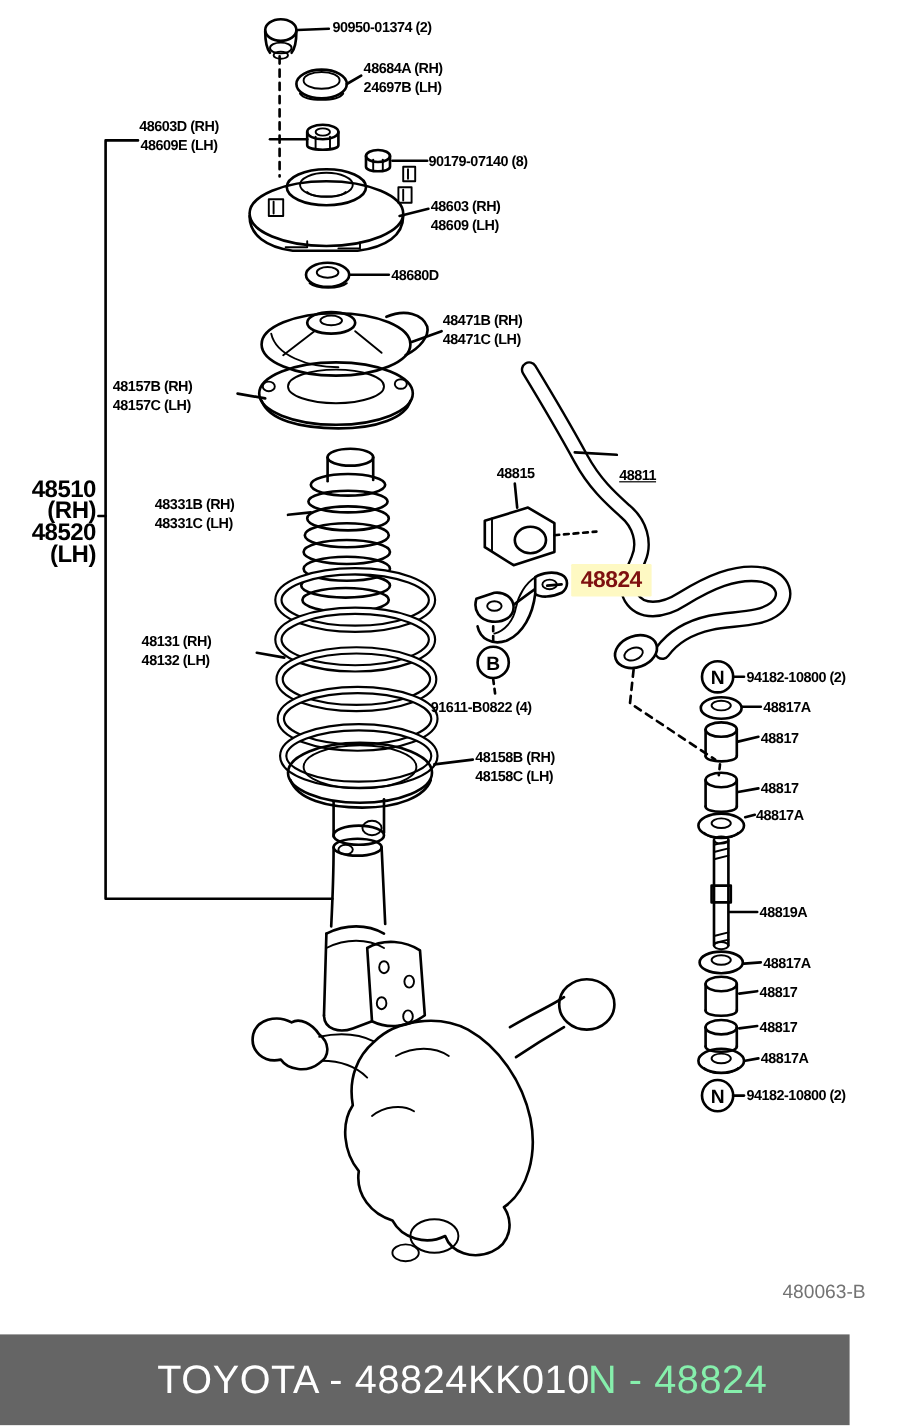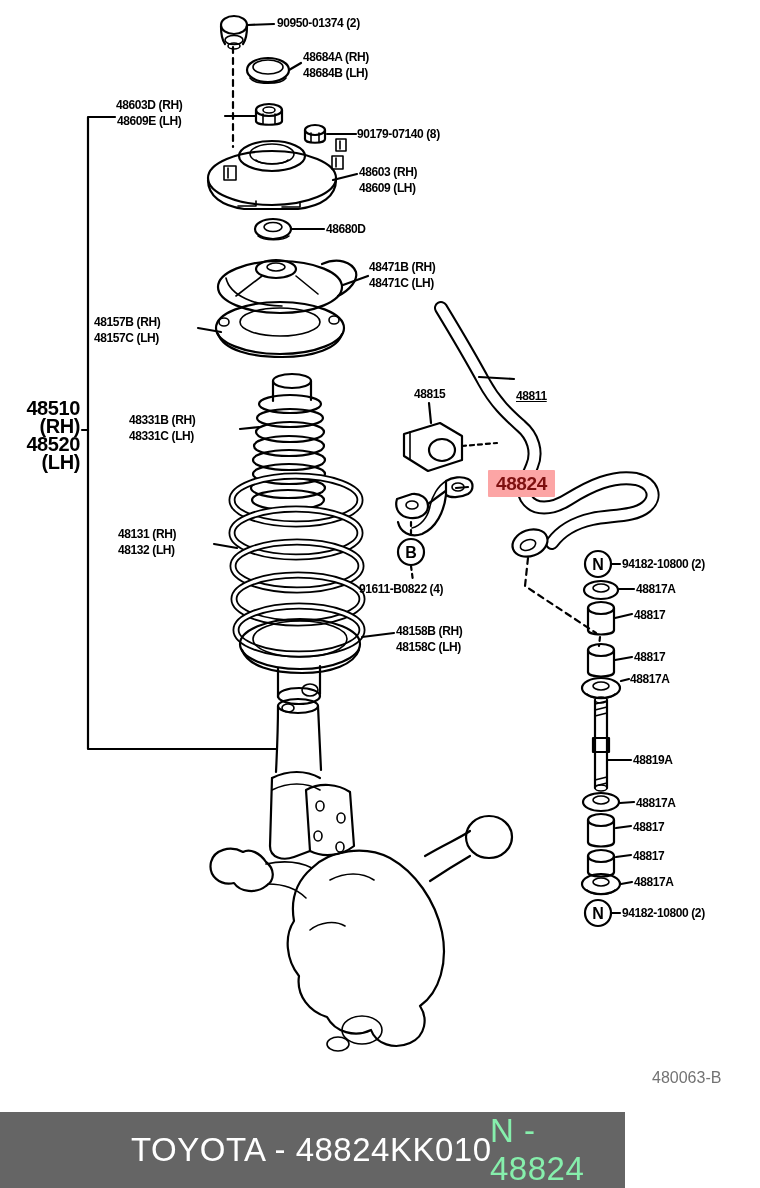--- a/index.html
+++ b/index.html
@@ -13,21 +13,21 @@
   .art .coil{stroke-width:7;}
   .art .coilcore{stroke:#fff;stroke-width:3.4;}
   .art .dash{stroke-dasharray:6 5;}
   .art .dash2{stroke-dasharray:4 4;}
   .art .fillw{fill:#fff;}
   .art text.cletter{fill:#000;stroke:none;font:bold 16px "Liberation Sans",sans-serif;text-anchor:middle;}
   .label{position:absolute;font-weight:bold;font-size:12px;line-height:16px;
          letter-spacing:-0.4px;color:#000;white-space:nowrap;}
   .label.highlight{font-size:19px;line-height:20px;padding:4px 8px 3px;border-radius:1px;}
   .figure-code{position:absolute;left:652px;top:1069px;font-weight:normal;font-size:16px;color:#737373;}
-  .footer{position:absolute;left:0;bottom:0;width:625px;height:76px;background:#656565;}
+  .footer{position:absolute;left:0;bottom:0;width:708px;height:76px;background:#656565;}
   .footer span{position:absolute;top:50%;transform:translateY(-50%);
                color:#fff;font-size:33px;font-weight:400;letter-spacing:0.5px;}
   .f-left{left:131px;}
   .f-right{left:490px;}
 </style>
 </head>
 <body>
 
 <div class="canvas">
 
@@ -281,21 +281,21 @@
       <line x1="611" y1="913" x2="620" y2="913"></line>
     </g>
   </svg>
 
   <div id="labels">
       <div class="label" style="left: 277px; top: 15px;">
         <div>90950-01374 (2)</div>
       </div>
       <div class="label" style="left: 303px; top: 49px;">
         <div>48684A (RH)</div>
-        <div>48684B (LH)</div>
+        <div>24697B (LH)</div>
       </div>
       <div class="label" style="left: 116px; top: 97px; text-align: center;">
         <div>48603D (RH)</div>
         <div>48609E (LH)</div>
       </div>
       <div class="label" style="left: 357px; top: 126px;">
         <div>90179-07140 (8)</div>
       </div>
       <div class="label" style="left: 359px; top: 164px;">
         <div>48603 (RH)</div>
@@ -321,21 +321,21 @@
       <div class="label" style="left: 129px; top: 412px;">
         <div>48331B (RH)</div>
         <div>48331C (LH)</div>
       </div>
       <div class="label" style="left: 404px; top: 386px; margin-left: 10px;">
         <div>48815</div>
       </div>
       <div class="label" style="left: 516px; top: 388px; text-decoration: underline;">
         <div>48811</div>
       </div>
-      <div class="label highlight" style="left: 488px; top: 470px; background: #fca5a5; color: rgb(126, 16, 16);">
+      <div class="label highlight" style="left: 476px; top: 470px; background: #fef9c3; color: rgb(126, 16, 16);">
         <div>48824</div>
       </div>
       <div class="label" style="left: 118px; top: 526px;">
         <div>48131 (RH)</div>
         <div>48132 (LH)</div>
       </div>
       <div class="label" style="left: 359px; top: 581px;">
         <div>91611-B0822 (4)</div>
       </div>
       <div class="label" style="left: 396px; top: 623px;">

